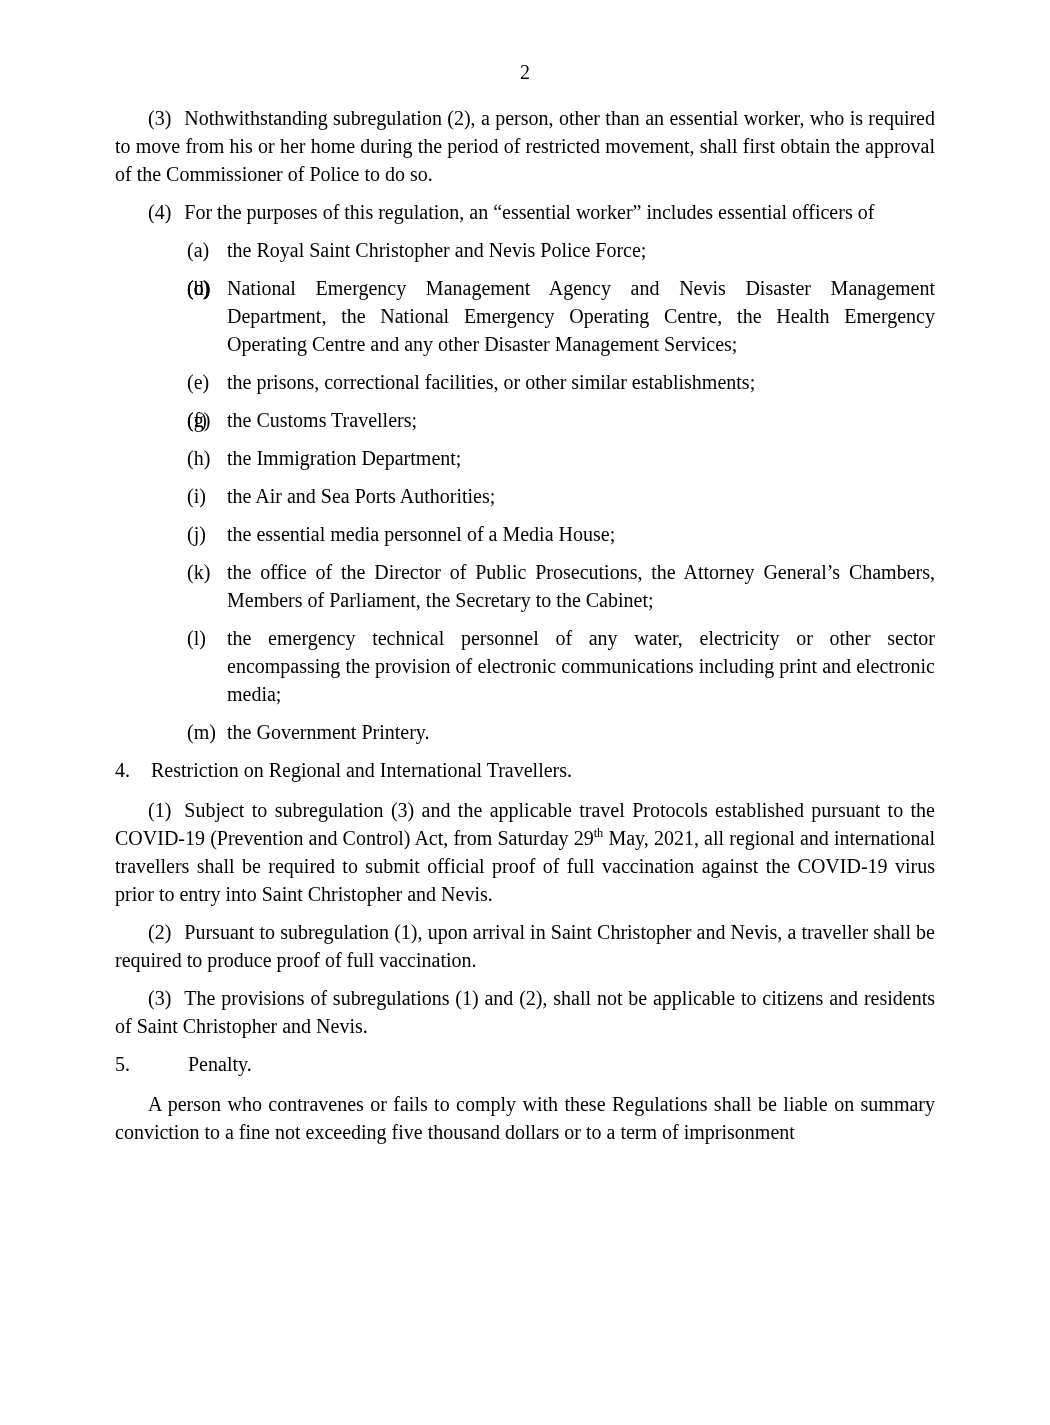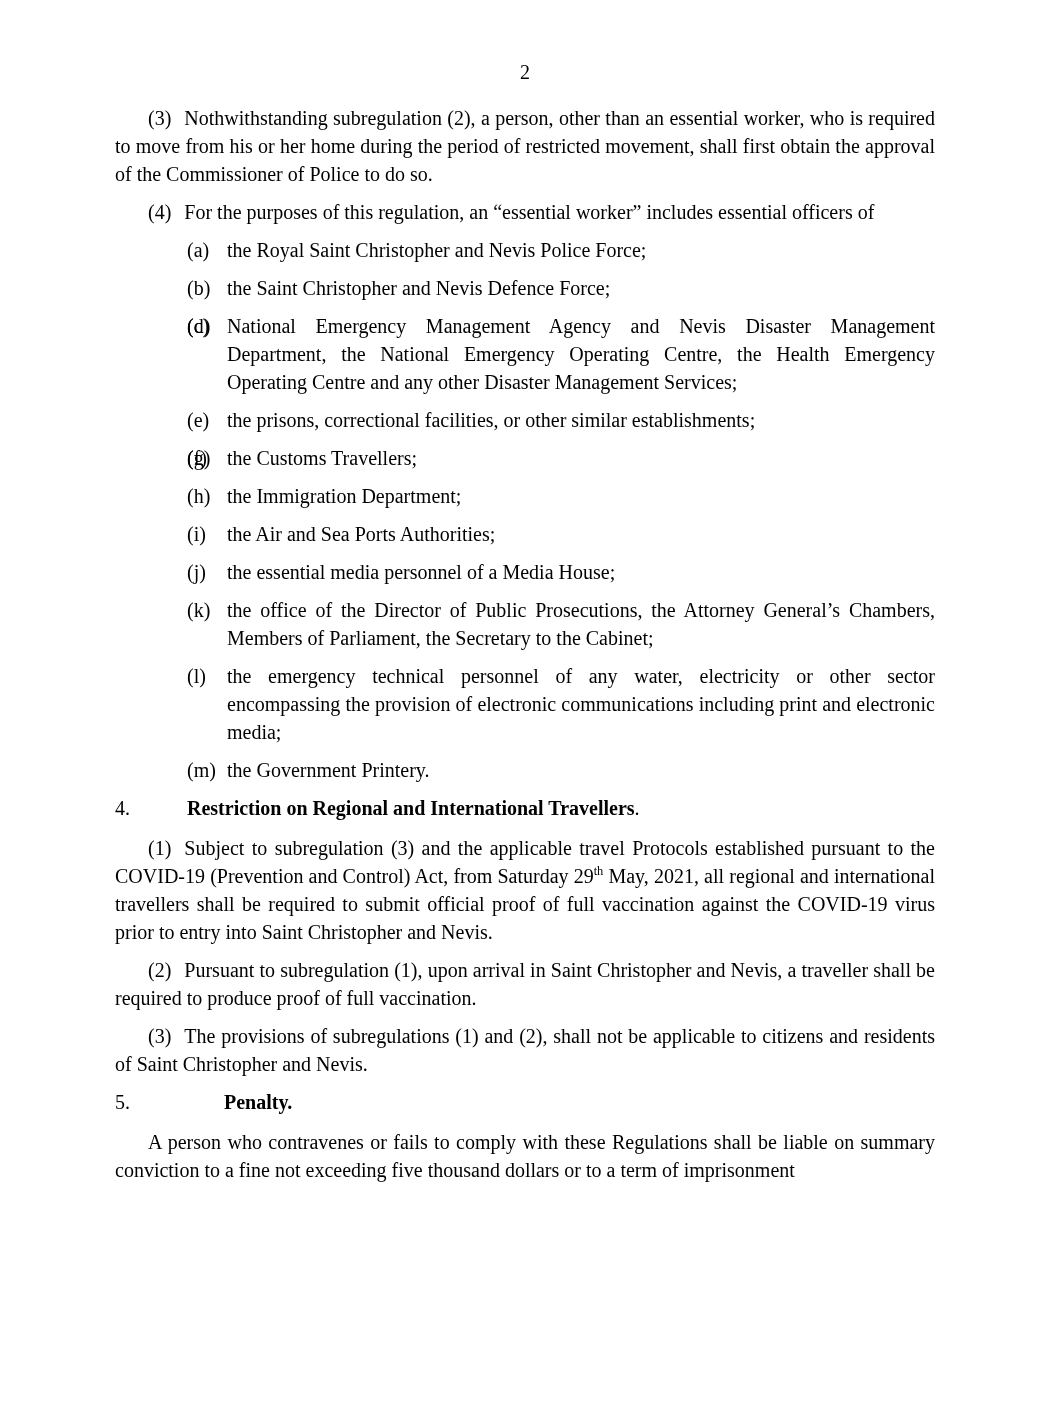--- a/index.html
+++ b/index.html
@@ -56,43 +56,42 @@
     text-align: left;
   }
   .sec-heading .snum {
     display: inline-block;
     min-width: 36px;
   }
   .sec-heading .snum.wide {
     min-width: 73px;
   }
   .sec-title {
-    font-weight: bold;
-    margin-left: 36px;
+    font-weight: normal;
   }
   .sup {
     font-size: 0.62em;
     vertical-align: super;
     line-height: 0;
   }
 </style>
 </head>
 <body>
 
 <div class="page">
 
   <div class="page-number">2</div>
 
   <p class="para"><span class="pnum">(3)</span><span>Nothwithstanding subregulation (2), a person, other than an essential worker, who is required to move from his or her home during the period of restricted movement, shall first obtain the approval of the Commissioner of Police to do so.</span></p>
 
   <p class="para"><span class="pnum">(4)</span><span>For the purposes of this regulation, an “essential worker” includes essential officers of</span></p>
 
   <div class="list">
     <div class="list-item"><span class="label">(a)</span><span>the Royal Saint Christopher and Nevis Police Force;</span></div>
-    <div class="list-item"><span class="label">(b)</span><span>the Saint Christopher and Nevis Defence Force;</span></div>
+    <div class="list-item"><span class="label">(b)</span></div>
     <div class="list-item"><span class="label">(c)</span></div>
     <div class="list-item"><span class="label">(d)</span><span>National Emergency Management Agency and Nevis Disaster Management Department, the National Emergency Operating Centre, the Health Emergency Operating Centre and any other Disaster Management Services;</span></div>
     <div class="list-item"><span class="label">(e)</span><span>the prisons, correctional facilities, or other similar establishments;</span></div>
     <div class="list-item"><span class="label">(f)</span></div>
     <div class="list-item"><span class="label">(g)</span><span>the Customs Travellers;</span></div>
     <div class="list-item"><span class="label">(h)</span><span>the Immigration Department;</span></div>
     <div class="list-item"><span class="label">(i)</span><span>the Air and Sea Ports Authorities;</span></div>
     <div class="list-item"><span class="label">(j)</span><span>the essential media personnel of a Media House;</span></div>
     <div class="list-item"><span class="label">(k)</span><span>the office of the Director of Public Prosecutions, the Attorney General’s Chambers, Members of Parliament, the Secretary to the Cabinet;</span></div>
     <div class="list-item"><span class="label">(l)</span><span>the emergency technical personnel of any water, electricity or other sector encompassing the provision of electronic communications including print and electronic media;</span></div>

